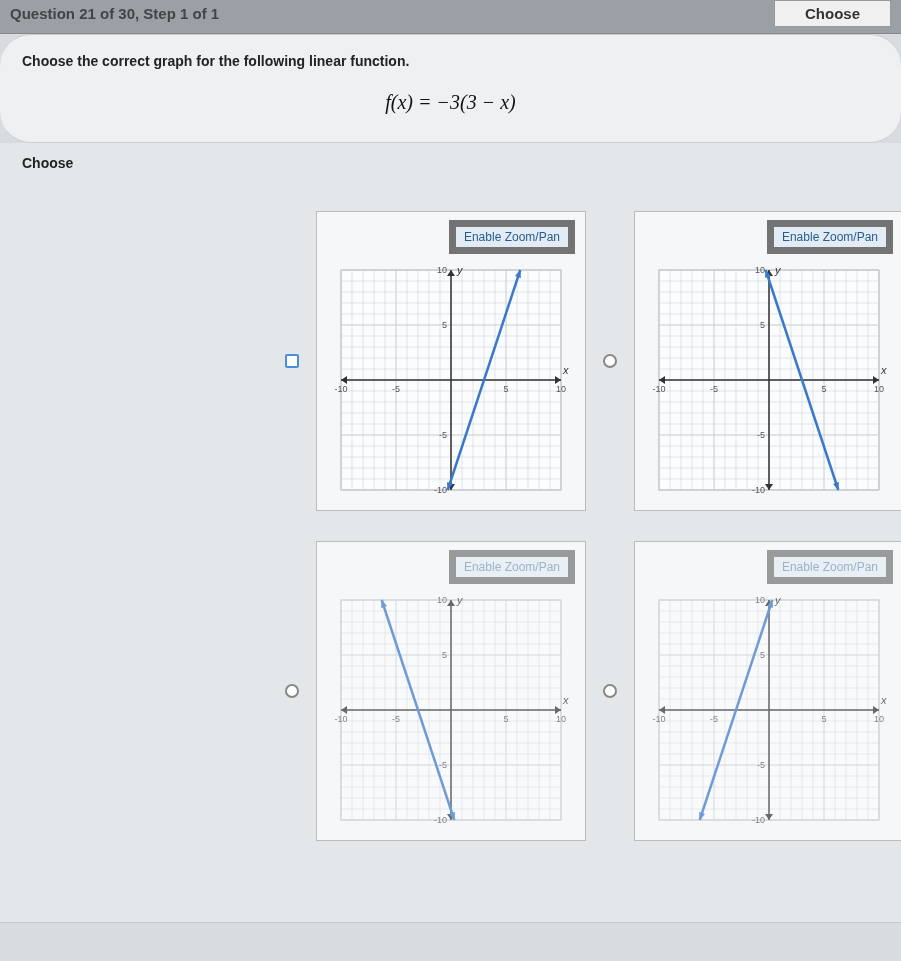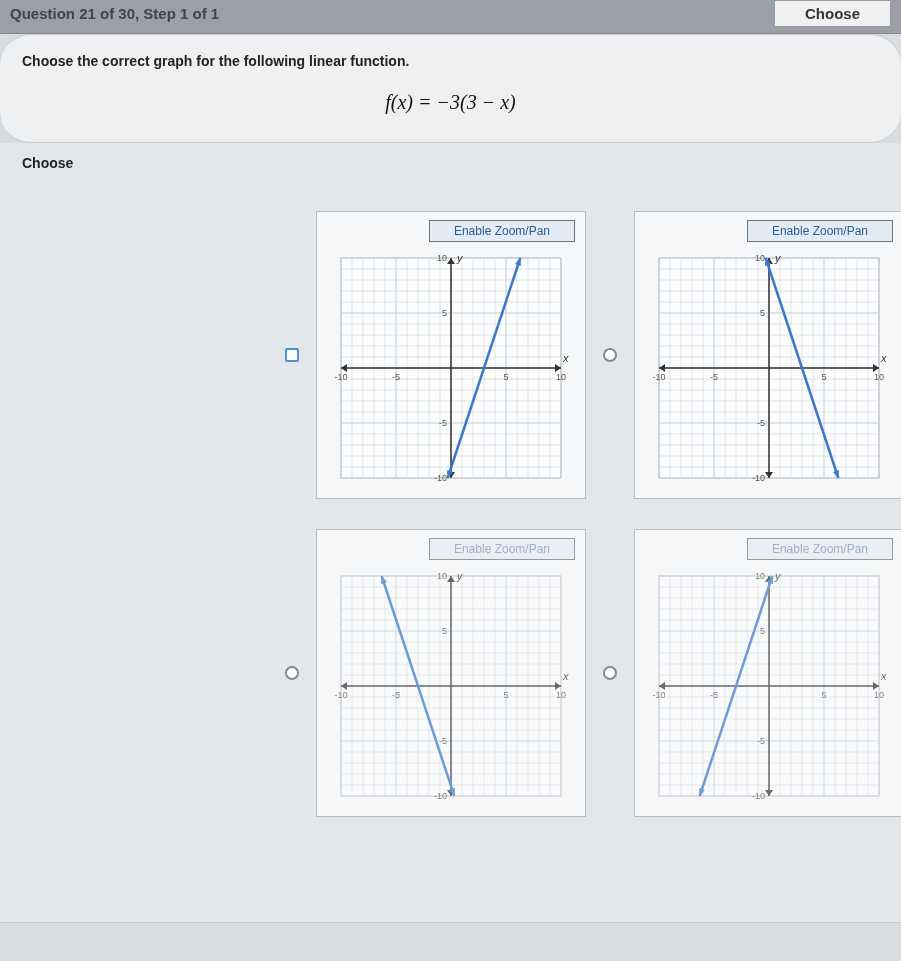--- a/index.html
+++ b/index.html
@@ -98,25 +98,25 @@
     border: 1px solid #bbb;
     padding-bottom: 10px;
     position: relative;
   }
   .zoom-row {
     text-align: right;
     padding: 8px 10px 6px 10px;
   }
   .zoom-btn {
     display: inline-block;
-    border: 1px solid #737373;
+    border: 7px solid #737373;
     background: #e3ecf4;
     color: #2a5d8f;
     font-size: 12px;
-    padding: 3px 24px;
+    padding: 3px 8px;
     cursor: pointer;
   }
   .graph-card.faded .zoom-btn {
     opacity: 0.7;
     color: #7a95b0;
   }
   .graph-svg-wrap {
     display:flex;
     justify-content:center;
   }

